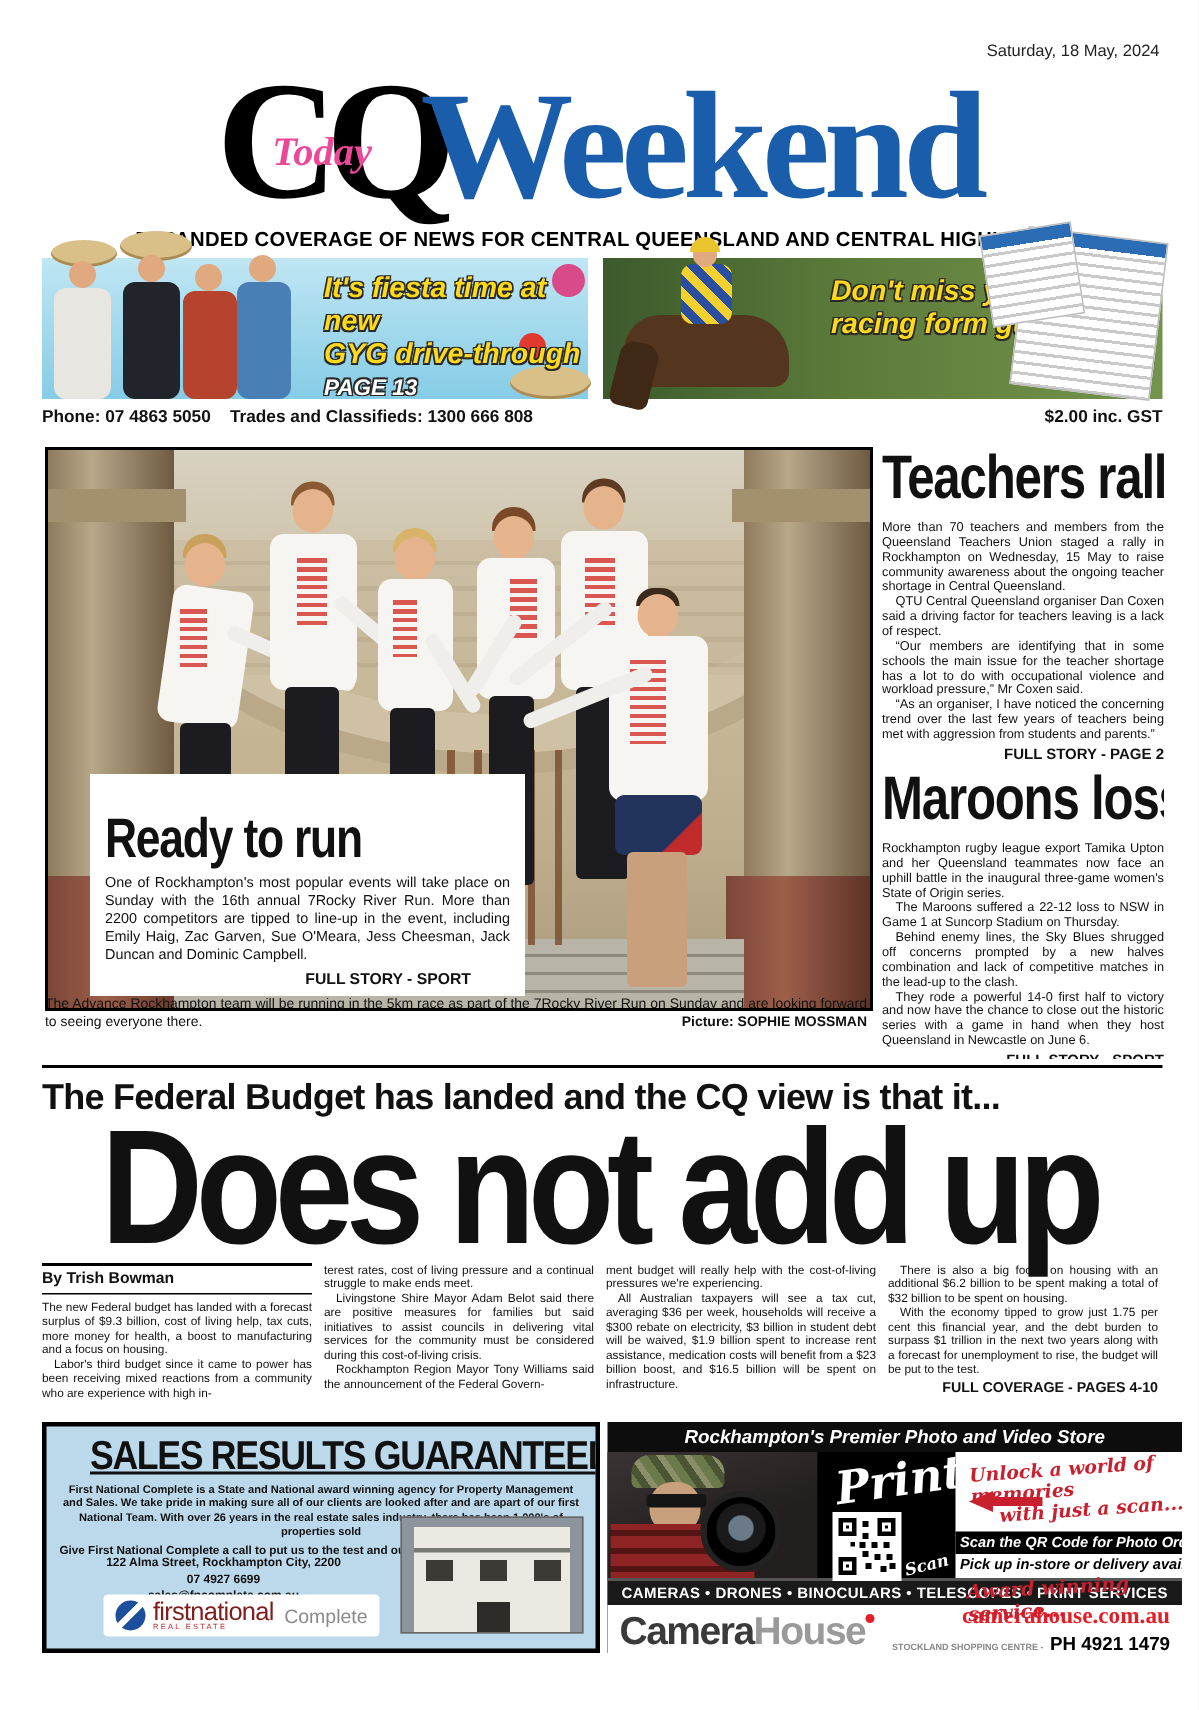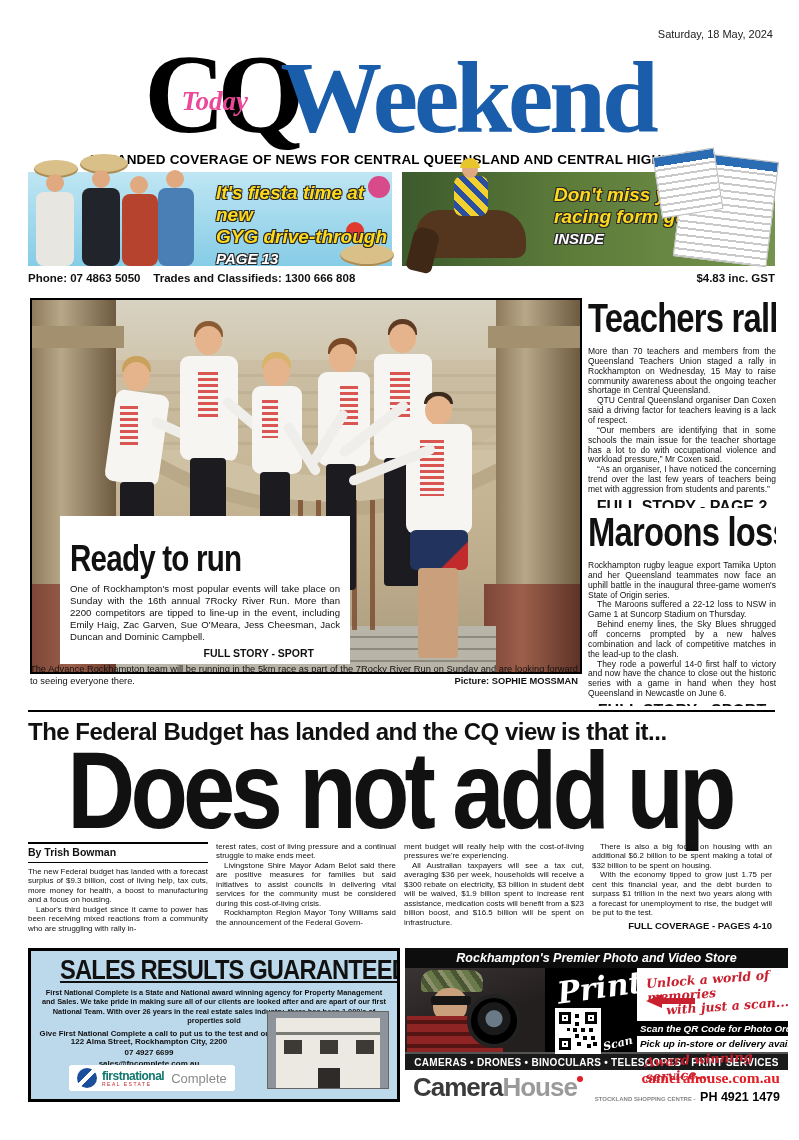--- a/index.html
+++ b/index.html
@@ -66,21 +66,21 @@
 
   .photocap{top:664px;left:30px;width:548px;font-size:9.3px;line-height:1.25;}
   .photocap .credit{position:absolute;right:0;bottom:0;font-weight:bold;}
 
   
   .article{left:588px;width:188px;overflow:hidden;}
   .art-h{font-weight:bold;font-size:41px;letter-spacing:-1px;line-height:1;}
   .art-b{font-size:8.5px;line-height:1.16;margin-top:8px;}
   .art-b p{margin:0;}
   .art-b p + p{text-indent:9px;}
-  .art-m{font-weight:bold;font-size:16px;text-align:center;margin-top:3px;}
+  .art-m{font-weight:bold;font-size:10px;text-align:right;margin-top:3px;}
 
   .rule{top:710px;left:28px;right:24px;height:2px;background:#000;}
 
   
   .kicker{top:718px;left:28px;font-weight:bold;font-size:24px;letter-spacing:-.5px;}
   .bighead{top:740px;left:0;width:799px;text-align:center;font-weight:800;font-size:97px;line-height:.95;
            letter-spacing:-5px;transform:scale(.97,1.12);transform-origin:50% 0;white-space:nowrap;}
   .cols{top:842px;left:28px;width:747px;height:100px;display:flex;gap:8px;overflow:hidden;}
   .col{width:180px;font-size:7.9px;line-height:1.2;}
   .col p{margin:0;}
@@ -93,21 +93,21 @@
   .adfn{top:948px;left:28px;width:372px;height:154px;background:#bcd9ec;border:3px solid #000;
         box-sizing:border-box;padding:4px 8px;overflow:hidden;}
   .fn-h{text-align:center;font-weight:800;font-size:27px;letter-spacing:-1px;text-decoration:underline;
         transform:scaleX(.88);transform-origin:50% 50%;white-space:nowrap;}
   .fn-p1{font-size:7.4px;font-weight:bold;text-align:center;line-height:1.25;margin-top:2px;}
   .fn-p2{font-size:7.8px;font-weight:bold;text-align:center;margin-top:4px;}
   .fn-contact{position:absolute;left:18px;top:86px;width:200px;text-align:center;font-size:8px;font-weight:bold;line-height:1.35;}
   .fn-logo{position:absolute;left:38px;bottom:8px;background:#fff;border-radius:3px;display:flex;align-items:center;
            padding:3px 8px;gap:5px;}
   .fn-globe{width:20px;height:20px;border-radius:50%;background:linear-gradient(135deg,#1b4f9c 40%,#fff 42%,#fff 55%,#1b4f9c 57%);}
-  .fn-name{font-weight:700;font-size:12px;color:#0f766e;letter-spacing:-.5px;line-height:1;}
+  .fn-name{font-weight:400;font-size:17px;color:#7f1d1d;letter-spacing:-.5px;line-height:1;}
   .fn-sub{font-size:5px;color:#c02428;letter-spacing:1.5px;line-height:1;}
   .fn-comp{font-size:13px;color:#8a8a8a;margin-left:2px;}
   .fn-photo{position:absolute;right:8px;bottom:10px;width:120px;height:76px;background:#8e949c;overflow:hidden;border:1px solid #666;}
   .fn-bldg{position:absolute;left:8px;top:6px;right:8px;bottom:0;background:#ece9e2;}
   .fn-bldg:before{content:"";position:absolute;left:0;right:0;top:14px;height:3px;background:#7a7a74;}
   .fn-win{position:absolute;width:18px;height:14px;background:#3d3a36;top:22px;}
   .fn-door{position:absolute;left:42px;bottom:0;width:22px;height:20px;background:#2e2b28;}
 
   
   .adch{top:948px;left:405px;width:383px;height:154px;background:#0d0d0d;box-sizing:border-box;overflow:hidden;}
@@ -190,32 +190,31 @@
     <div class="fig" style="left:0;top:-14px;width:150px;height:110px;">
       <div class="fig" style="left:14px;top:52px;width:110px;height:48px;background:#54361f;border-radius:24px 30px 10px 10px;"></div>
       <div class="fig" style="left:8px;top:70px;width:26px;height:44px;background:#3f2816;border-radius:10px 10px 6px 6px;transform:rotate(14deg);"></div>
       <div class="fig" style="left:52px;top:18px;width:34px;height:40px;border-radius:8px;background:repeating-linear-gradient(45deg,#f2d12e 0 6px,#2b4fa0 6px 12px);"></div>
       <div class="head" style="left:60px;top:4px;width:16px;height:16px;"></div>
       <div class="fig" style="left:58px;top:0;width:20px;height:10px;border-radius:10px 10px 0 0;background:#e8c52c;"></div>
     </div>
     <div class="b-text" style="left:152px;top:12px;">
       <div>Don't miss your 12-page</div>
       <div>racing form guide</div>
-      <div class="b-page">INSIDE</div>
     </div>
     <div class="pages" style="right:2px;top:-16px;width:92px;height:104px;transform:rotate(7deg);"></div>
     <div class="pages" style="right:56px;top:-20px;width:60px;height:60px;transform:rotate(-9deg);"></div>
   </div>
 
   <div class="abs contact">
     <div>
       <span>Phone: 07 4863 5050</span>&nbsp;&nbsp;&nbsp;
       <span>Trades and Classifieds: 1300 666 808</span>
     </div>
-    <span>$4.83 inc. GST</span>
+    <span>$2.00 inc. GST</span>
   </div>
 
   <div class="abs photo">
     <div class="arch"></div>
     <div class="band"></div>
     <div class="column" style="left:0;"></div>
     <div class="column" style="right:0;"></div>
     <div class="colbase" style="left:0;"></div>
     <div class="colbase" style="right:0;"></div>
     <div class="steps"></div>
@@ -307,21 +306,21 @@
 
   <div class="abs rule"></div>
 
   <div class="abs kicker">The Federal Budget has landed and the CQ view is that it...</div>
   <div class="abs bighead">Does not add up</div>
 
   <div class="abs cols">
     <div class="col jt">
       <div class="byline">By Trish Bowman</div>
       <p>The new Federal budget has landed with a forecast surplus of $9.3 billion, cost of living help, tax cuts, more money for health, a boost to manufacturing and a focus on housing.</p>
-      <p>Labor's third budget since it came to power has been receiving mixed reactions from a community who are struggling with rally in-</p>
+      <p>Labor's third budget since it came to power has been receiving mixed reactions from a community who are experience with high in-</p>
     </div>
     <div class="col jt">
       <p>terest rates, cost of living pressure and a continual struggle to make ends meet.</p>
       <p>Livingstone Shire Mayor Adam Belot said there are positive measures for families but said initiatives to assist councils in delivering vital services for the community must be considered during this cost-of-living crisis.</p>
       <p>Rockhampton Region Mayor Tony Williams said the announcement of the Federal Govern-</p>
     </div>
     <div class="col jt">
       <p>ment budget will really help with the cost-of-living pressures we're experiencing.</p>
       <p class="ind">All Australian taxpayers will see a tax cut, averaging $36 per week, households will receive a $300 rebate on electricity, $3 billion in student debt will be waived, $1.9 billion spent to increase rent assistance, medication costs will benefit from a $23 billion boost, and $16.5 billion will be spent on infrastructure.</p>
     </div>

